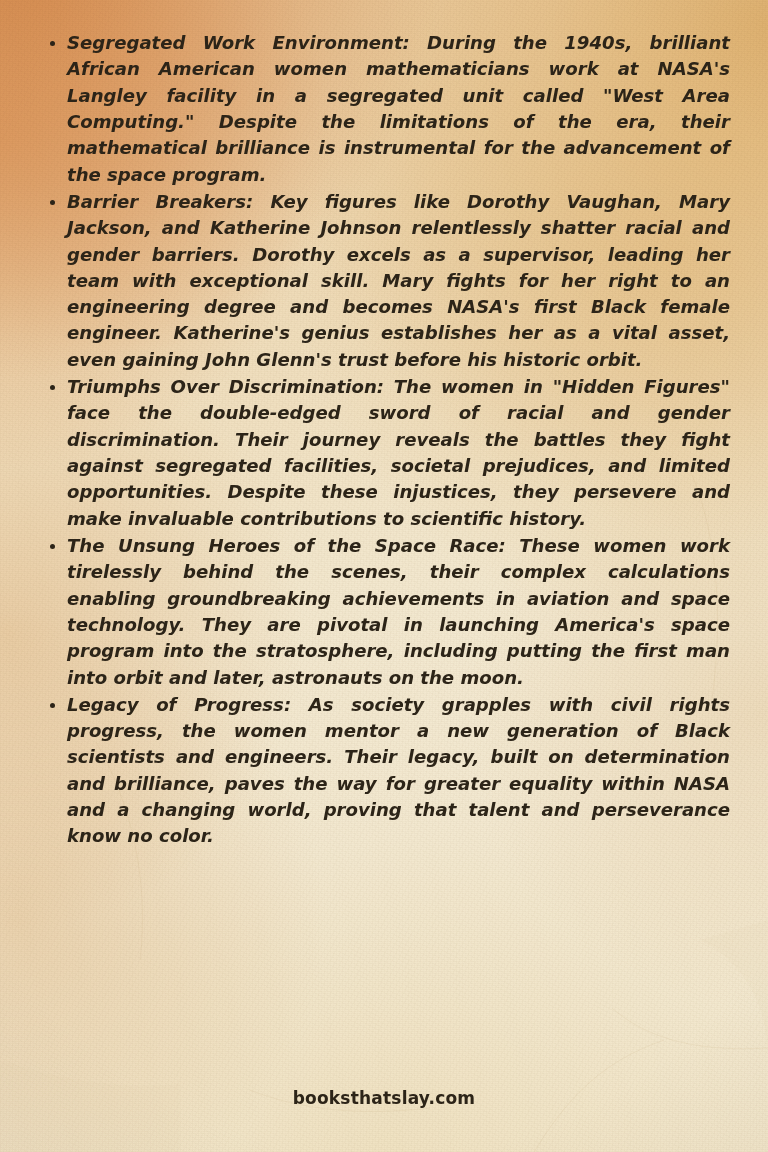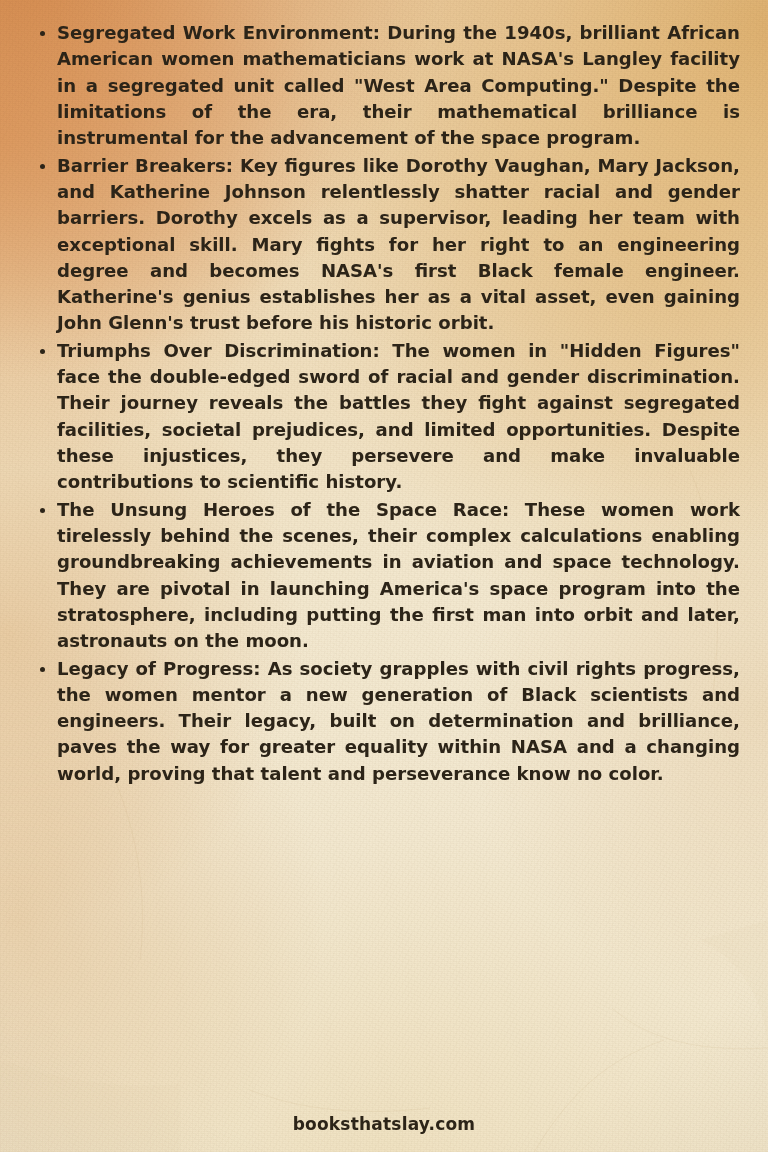--- a/index.html
+++ b/index.html
@@ -114,23 +114,24 @@
     letter-spacing: 1.2px;
     color: #33291d;
     text-transform: uppercase;
     transform: scaleX(0.9);
     transform-origin: center center;
     white-space: nowrap;
   }
 
   .summary-list {
     list-style: none;
-    margin: 2px;
+    margin: 12px;
     padding: 0;
     flex: 1 1 auto;
+    font-style: italic;
   }
 
   .summary-item {
     position: relative;
     margin: 0 0 1px 0;
     padding-left: 29px;
     font-family: "DejaVu Sans", "Liberation Sans", sans-serif;
     font-weight: 700;
     font-size: 18.1px;
     line-height: 1.455;
@@ -150,21 +151,21 @@
     border-radius: 50%;
     background: #2c2418;
   }
 
   
   .summary-item > .txt { display: inline; }
 
   .footer {
     flex: 0 0 auto;
     text-align: center;
-    padding-bottom: 18px;
+    padding-bottom: 44px;
   }
 
   .footer-url {
     font-family: "DejaVu Sans", "Liberation Sans", sans-serif;
     font-weight: 700;
     font-size: 17px;
     letter-spacing: 0.2px;
     color: #2c2418;
   }
 </style>

